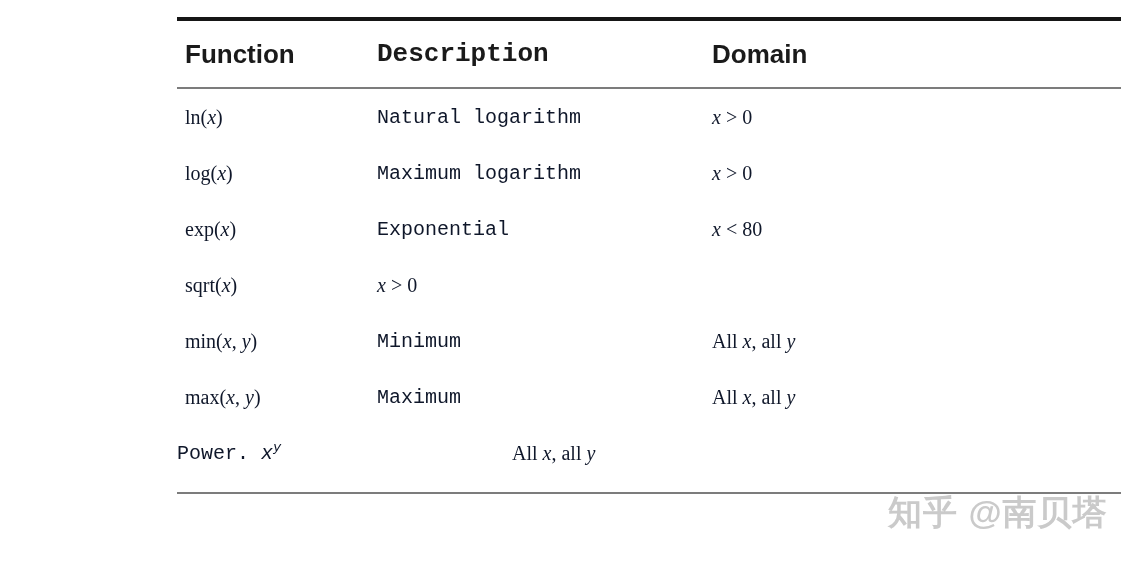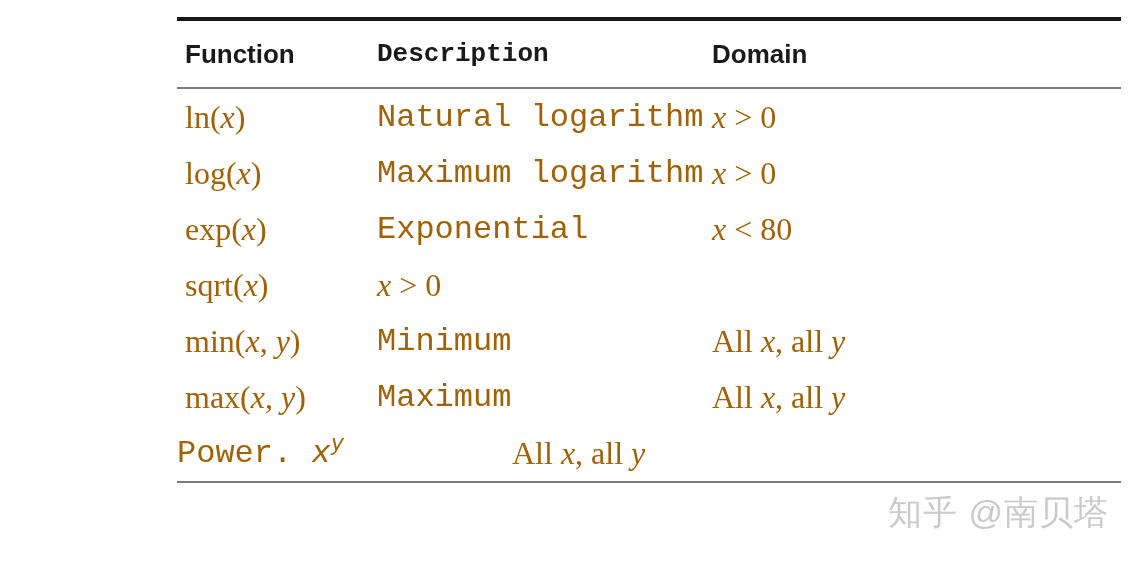--- a/index.html
+++ b/index.html
@@ -14,38 +14,39 @@
     overflow: hidden;
     font-family: "Liberation Serif", serif;
   }
   .tbl {
     position: absolute;
     left: 177px;
     top: 17px;
     width: 944px;
     border-top: 4px solid #161616;
     border-bottom: 2px solid #7c7c7c;
+    padding-bottom: 11px;
     box-sizing: border-box;
   }
   .header-row {
     display: flex;
     height: 66px;
     align-items: center;
     border-bottom: 2px solid #7c7c7c;
     font-family: "Liberation Sans", sans-serif;
     font-weight: bold;
     font-size: 26px;
     color: #1a1a1a;
   }
   .row {
     display: flex;
     height: 56px;
     align-items: center;
-    font-size: 32px;
-    color: #a16207;
+    font-size: 20px;
+    color: #0f172a;
   }
   .c1 {
     width: 200px;
     padding-left: 8px;
     box-sizing: border-box;
     flex-shrink: 0;
   }
   .c2 {
     width: 335px;
     flex-shrink: 0;
@@ -64,20 +65,21 @@
   }
   .watermark {
     position: absolute;
     left: 888px;
     top: 490px;
     font-size: 34px;
     letter-spacing: 1px;
     font-family: "Liberation Sans", sans-serif;
     color: #cacaca;
     white-space: nowrap;
+    font-weight: bold;
   }
 </style>
 </head>
 <body>
 
 <div class="tbl">
   <div class="header-row">
     <div class="c1">Function</div>
     <div class="c2">Description</div>
     <div class="c3">Domain</div>

